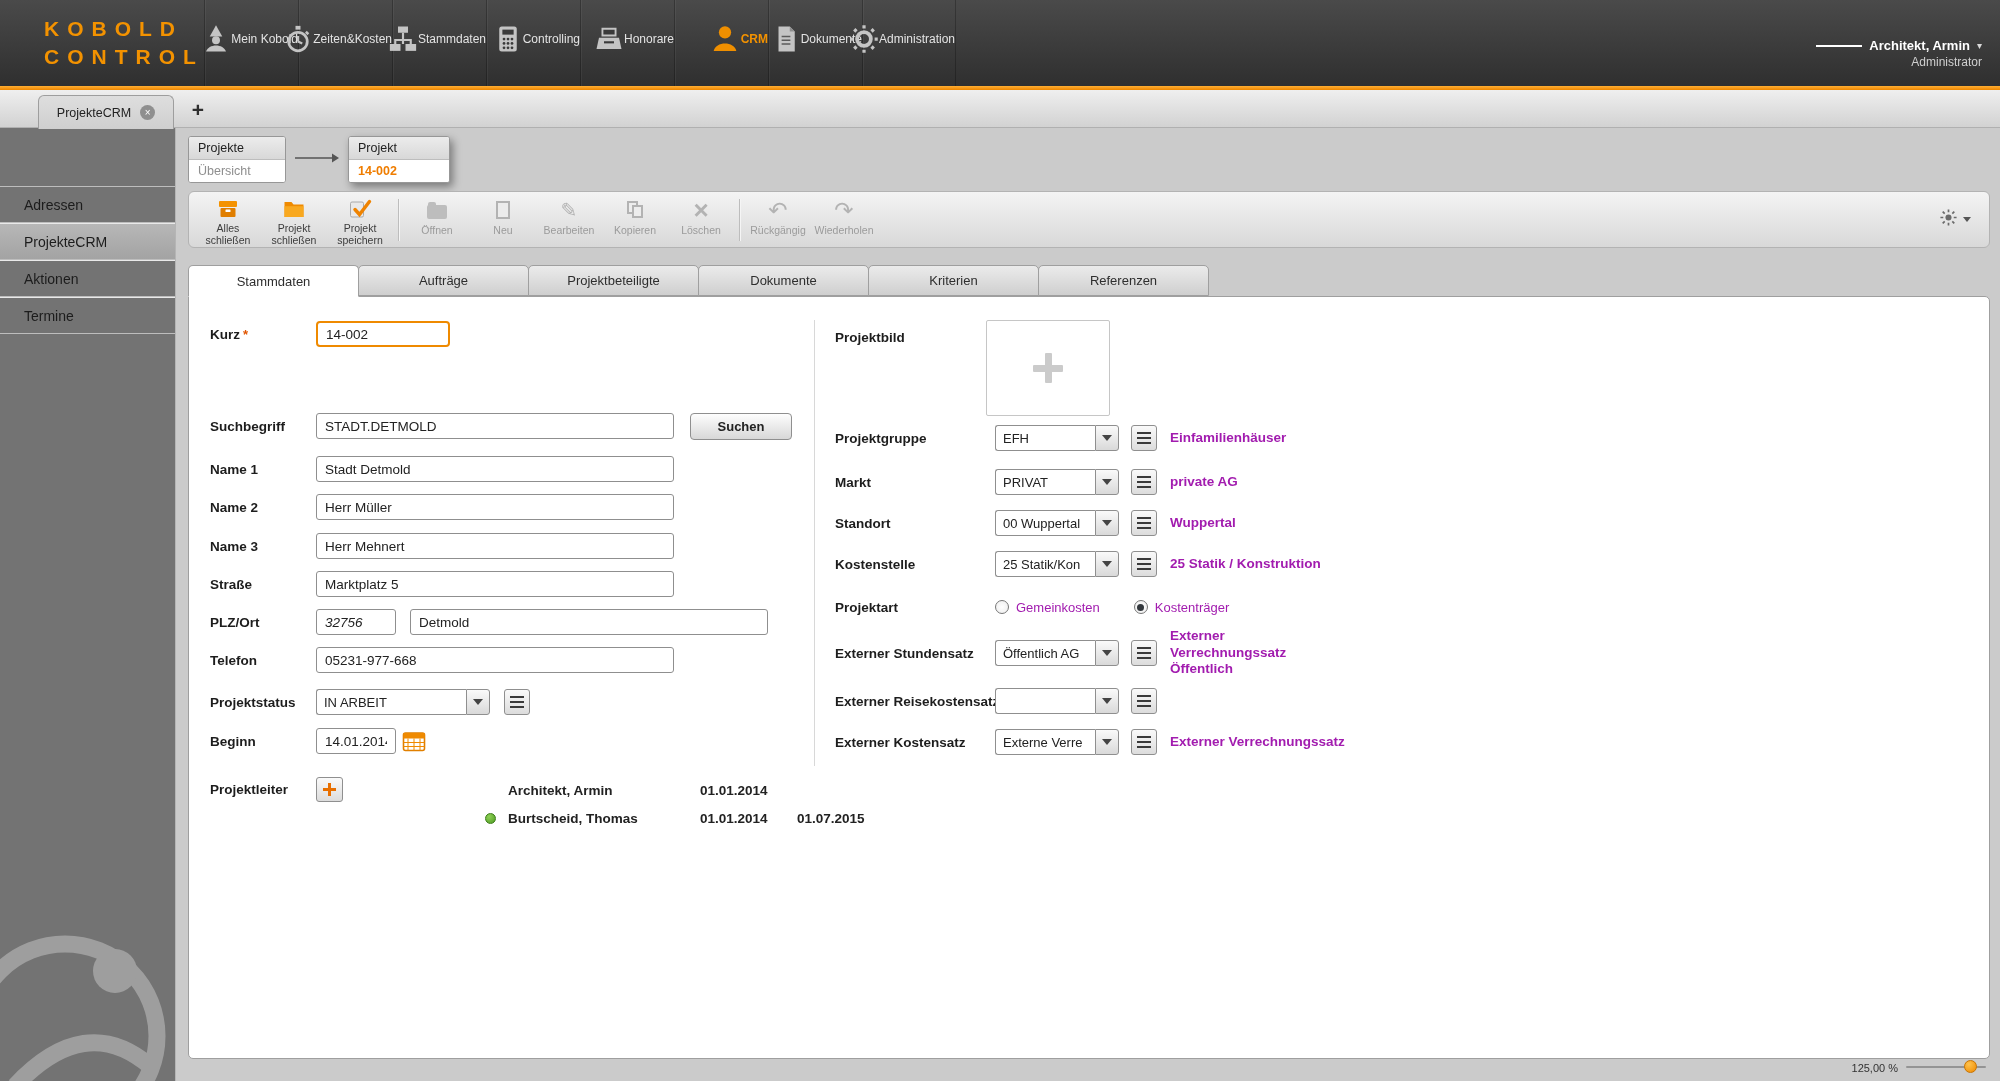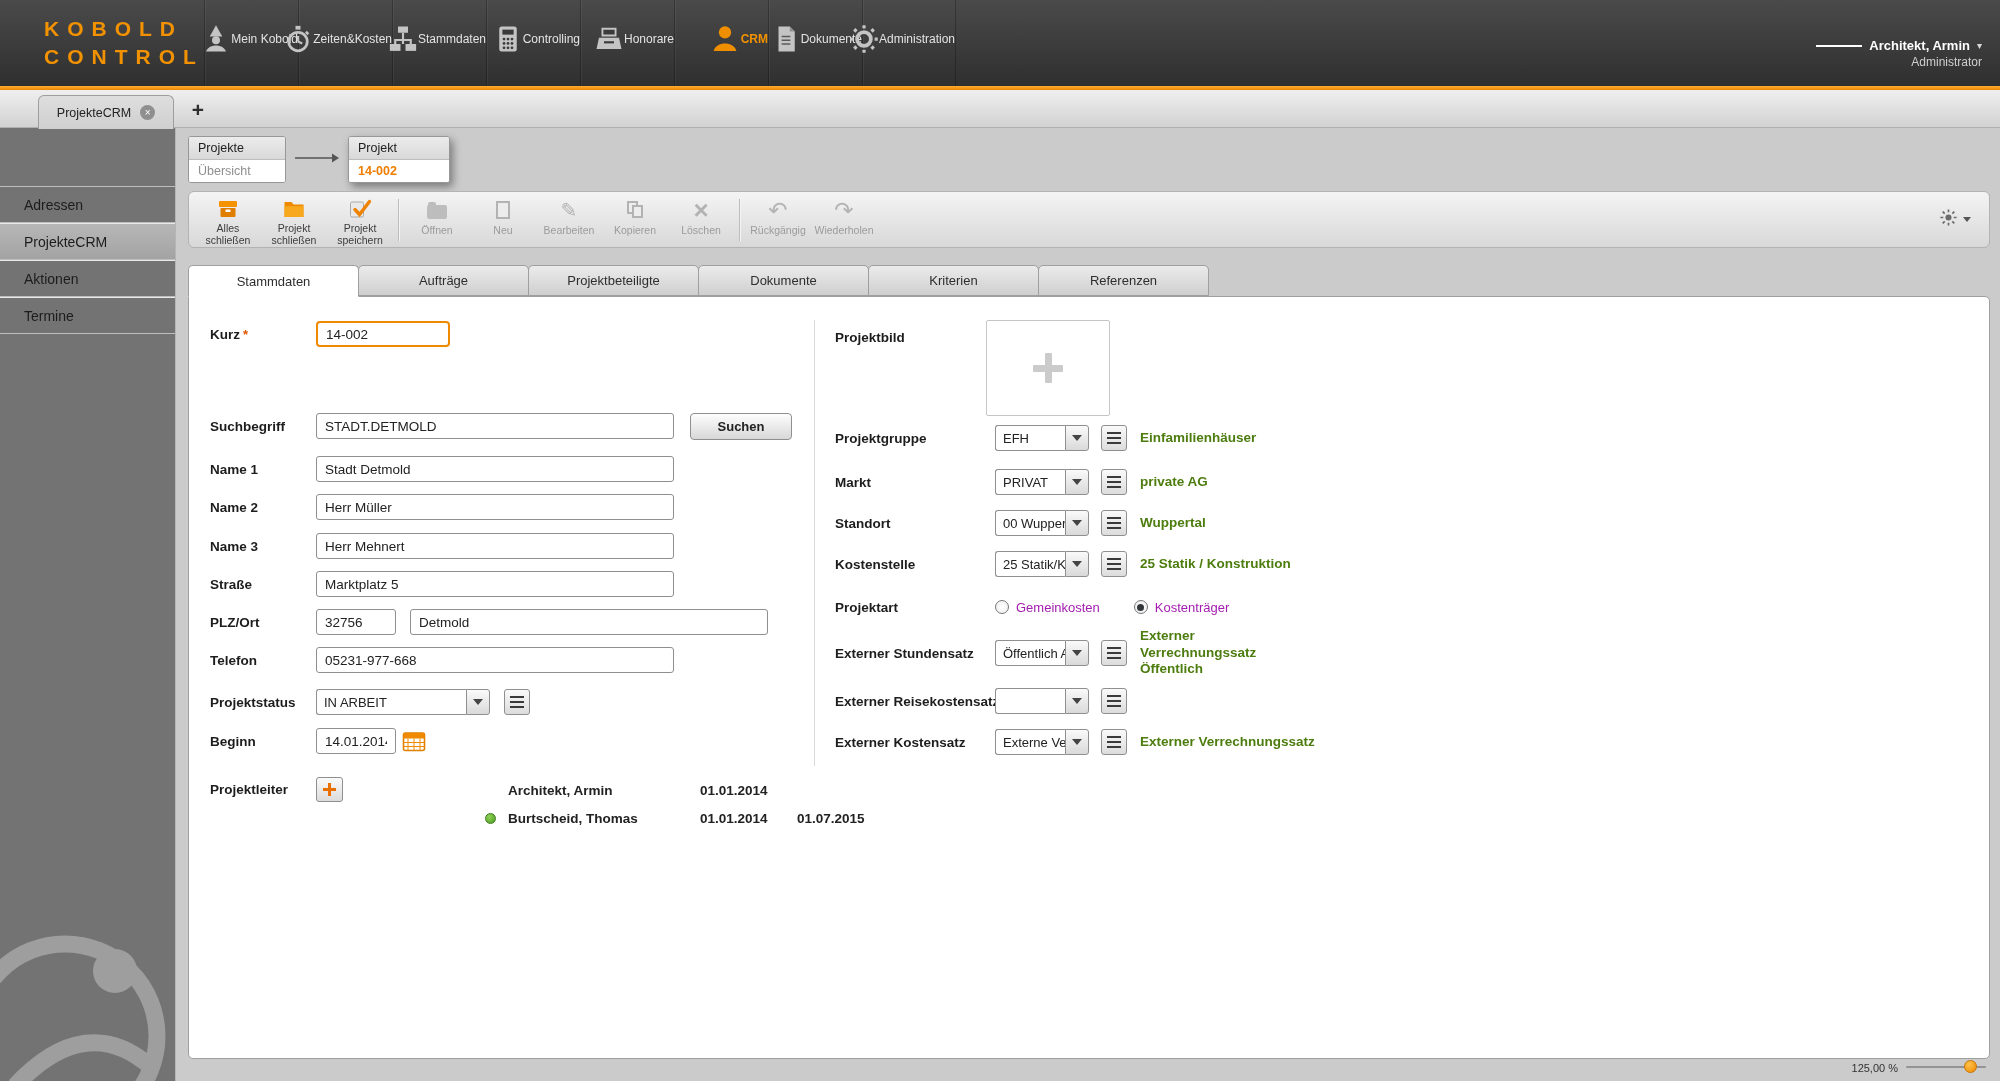--- a/index.html
+++ b/index.html
@@ -87,21 +87,21 @@
   .req{color:#e05500;font-weight:bold;margin-left:3px;font-size:13px}
   .tinput{height:26px;border:1px solid #8f8f8f;border-radius:3px;padding:0 8px;font-family:"Liberation Sans",sans-serif;font-size:13.5px;color:#222;background:#fff}
   .tinput.hl{border:2px solid #ef8a00;border-radius:4px}
   .btn{height:27px;background:linear-gradient(180deg,#fdfdfd,#d8d8d8);border:1px solid #8f8f8f;border-radius:4px;font-family:"Liberation Sans",sans-serif;font-size:13px;font-weight:bold;color:#222;cursor:pointer}
   .sel{display:flex;align-items:center;cursor:pointer}
   .sel-text{height:26px;border:1px solid #8f8f8f;border-right:none;border-radius:3px 0 0 3px;background:#fff;padding:0 7px;font-size:13px;display:flex;align-items:center;white-space:nowrap;overflow:hidden}
   .sel-arrow{width:24px;height:26px;border:1px solid #8f8f8f;border-radius:0 3px 3px 0;background:linear-gradient(180deg,#fafafa,#d9d9d9);display:flex;align-items:center;justify-content:center}
   .sel-arrow .caret-down{border-top-color:#444;border-left-width:5px;border-right-width:5px;border-top-width:6px}
   .menu-btn{width:26px;height:26px;border:1px solid #8f8f8f;border-radius:3px;background:linear-gradient(180deg,#fafafa,#dcdcdc);display:flex;align-items:center;justify-content:center;cursor:pointer}
   .menu-lines{width:14px;height:12px;background:repeating-linear-gradient(180deg,#3a3a3a 0 2px,transparent 2px 5px)}
-  .desc{font-weight:bold;font-size:13.5px;color:#4d7c0f;white-space:pre-line;line-height:1.25}
+  .desc{font-weight:bold;font-size:13.5px;color:#a21caf;white-space:pre-line;line-height:1.25}
   .radio{width:14px;height:14px;border:1px solid #777;border-radius:50%;background:radial-gradient(#fff,#ececec);margin-right:7px;flex:none;cursor:pointer}
   .radio.checked{display:flex;align-items:center;justify-content:center}
   .radio.checked::after{content:"";width:7px;height:7px;border-radius:50%;background:#32373c}
   .rlabel{font-size:13px;color:#a21caf;margin-right:34px}
 
   
   .form-left{position:absolute;left:21px;top:24px;width:620px;height:560px}
   .l-row{position:absolute;left:0;height:26px;display:flex;align-items:center}
   .l-row .flabel{width:106px;flex:none}
   .w-std{width:358px}
@@ -115,21 +115,21 @@
   .pl-dot{width:23px;flex:none;display:flex;align-items:center}
   .dot-green{width:11px;height:11px;border-radius:50%;background:radial-gradient(circle at 35% 30%,#8fd156,#4e9b22);border:1px solid #3c7d18}
   .pl-name{width:192px;font-weight:bold;font-size:13.5px}
   .pl-date{width:97px;font-weight:bold;font-size:13.5px}
 
   
   .col-divider{position:absolute;left:625px;top:23px;height:446px;border-left:1px solid #d8d8d8}
   .form-right{position:absolute;left:646px;top:0;width:640px;height:560px}
   .r-row{position:absolute;left:0;height:26px;display:flex;align-items:center}
   .r-row .flabel{width:160px;flex:none}
-  .r-sel .sel-text{width:70px}
+  .r-sel .sel-text{width:100px}
   .r-row .menu-btn{margin-left:12px}
   .r-row .desc{margin-left:13px;max-width:190px}
   .pb-label{position:absolute;left:0;top:33px}
   .pb-box{position:absolute;left:151px;top:23px;width:124px;height:96px;border:1px solid #c6c6c6;border-radius:2px;background:#fff;display:flex;align-items:center;justify-content:center;cursor:pointer}
   .plus-big{position:relative;width:30px;height:30px}
   .plus-big::before{content:"";position:absolute;left:12px;top:0;width:7px;height:30px;background:#cbcbcb;border-radius:1px}
   .plus-big::after{content:"";position:absolute;left:0;top:12px;width:30px;height:7px;background:#cbcbcb;border-radius:1px}
 
   
   .statusbar{position:absolute;right:14px;bottom:7px;display:flex;align-items:flex-end;gap:8px;z-index:6}
@@ -442,21 +442,21 @@
         <input class="tinput w-std" value="Herr Mehnert" style="">
       </div>
 
       <div class="l-row" style="top:250px">
         <span class="flabel">Straße</span>
         <input class="tinput w-std" value="Marktplatz 5" style="">
       </div>
 
       <div class="l-row" style="top:288px">
         <span class="flabel">PLZ/Ort</span>
-        <input class="tinput" style="width: 80px;" value="32756">
+        <input class="tinput" style="width: 80px; font-style: italic;" value="32756">
         <input class="tinput w-std" style="margin-left: 14px;" value="Detmold">
       </div>
 
       <div class="l-row" style="top:326px">
         <span class="flabel">Telefon</span>
         <input class="tinput w-std" value="05231-977-668" style="">
       </div>
 
       <div class="l-row" style="top:368px">
         <span class="flabel">Projektstatus</span>

